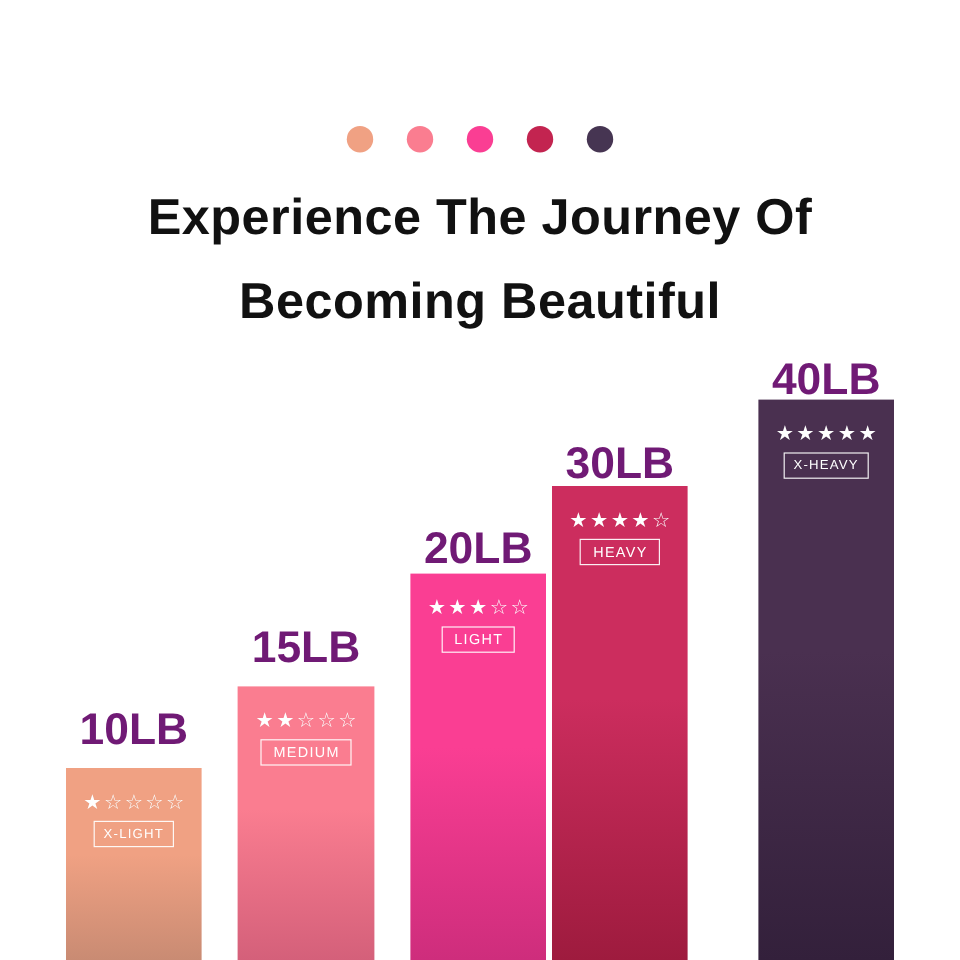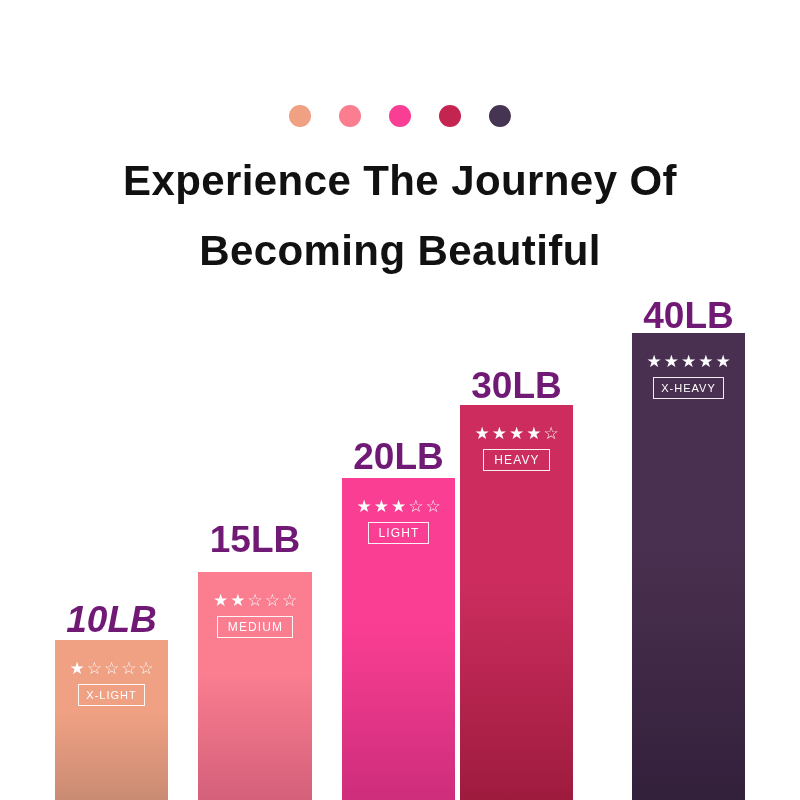--- a/index.html
+++ b/index.html
@@ -74,21 +74,21 @@
       <span class="dot" style="background: rgb(70, 53, 82);"></span>
     </div>
 
   <div class="headline">
     <span class="line">Experience The Journey Of</span>
     <span class="line">Becoming Beautiful</span>
   </div>
 
   <div class="chart" id="chart">
       <div class="bar-group" style="left: 55px; width: 113px; height: 800px;">
-        <div class="bar-label" style="top: 600px; font-style: italic;">10LB</div>
+        <div class="bar-label" style="top: 588px;">10LB</div>
         <div class="bar" style="height: 140px; background: linear-gradient(rgb(240, 161, 131) 0%, rgb(240, 161, 131) 45%, rgb(201, 139, 115) 100%); padding-top: 20px;">
           <div class="stars">
             <span class="star">★</span>
             <span class="star">☆</span>
             <span class="star">☆</span>
             <span class="star">☆</span>
             <span class="star">☆</span>
           </div>
           <div class="badge sm">X-LIGHT</div>
         </div>

